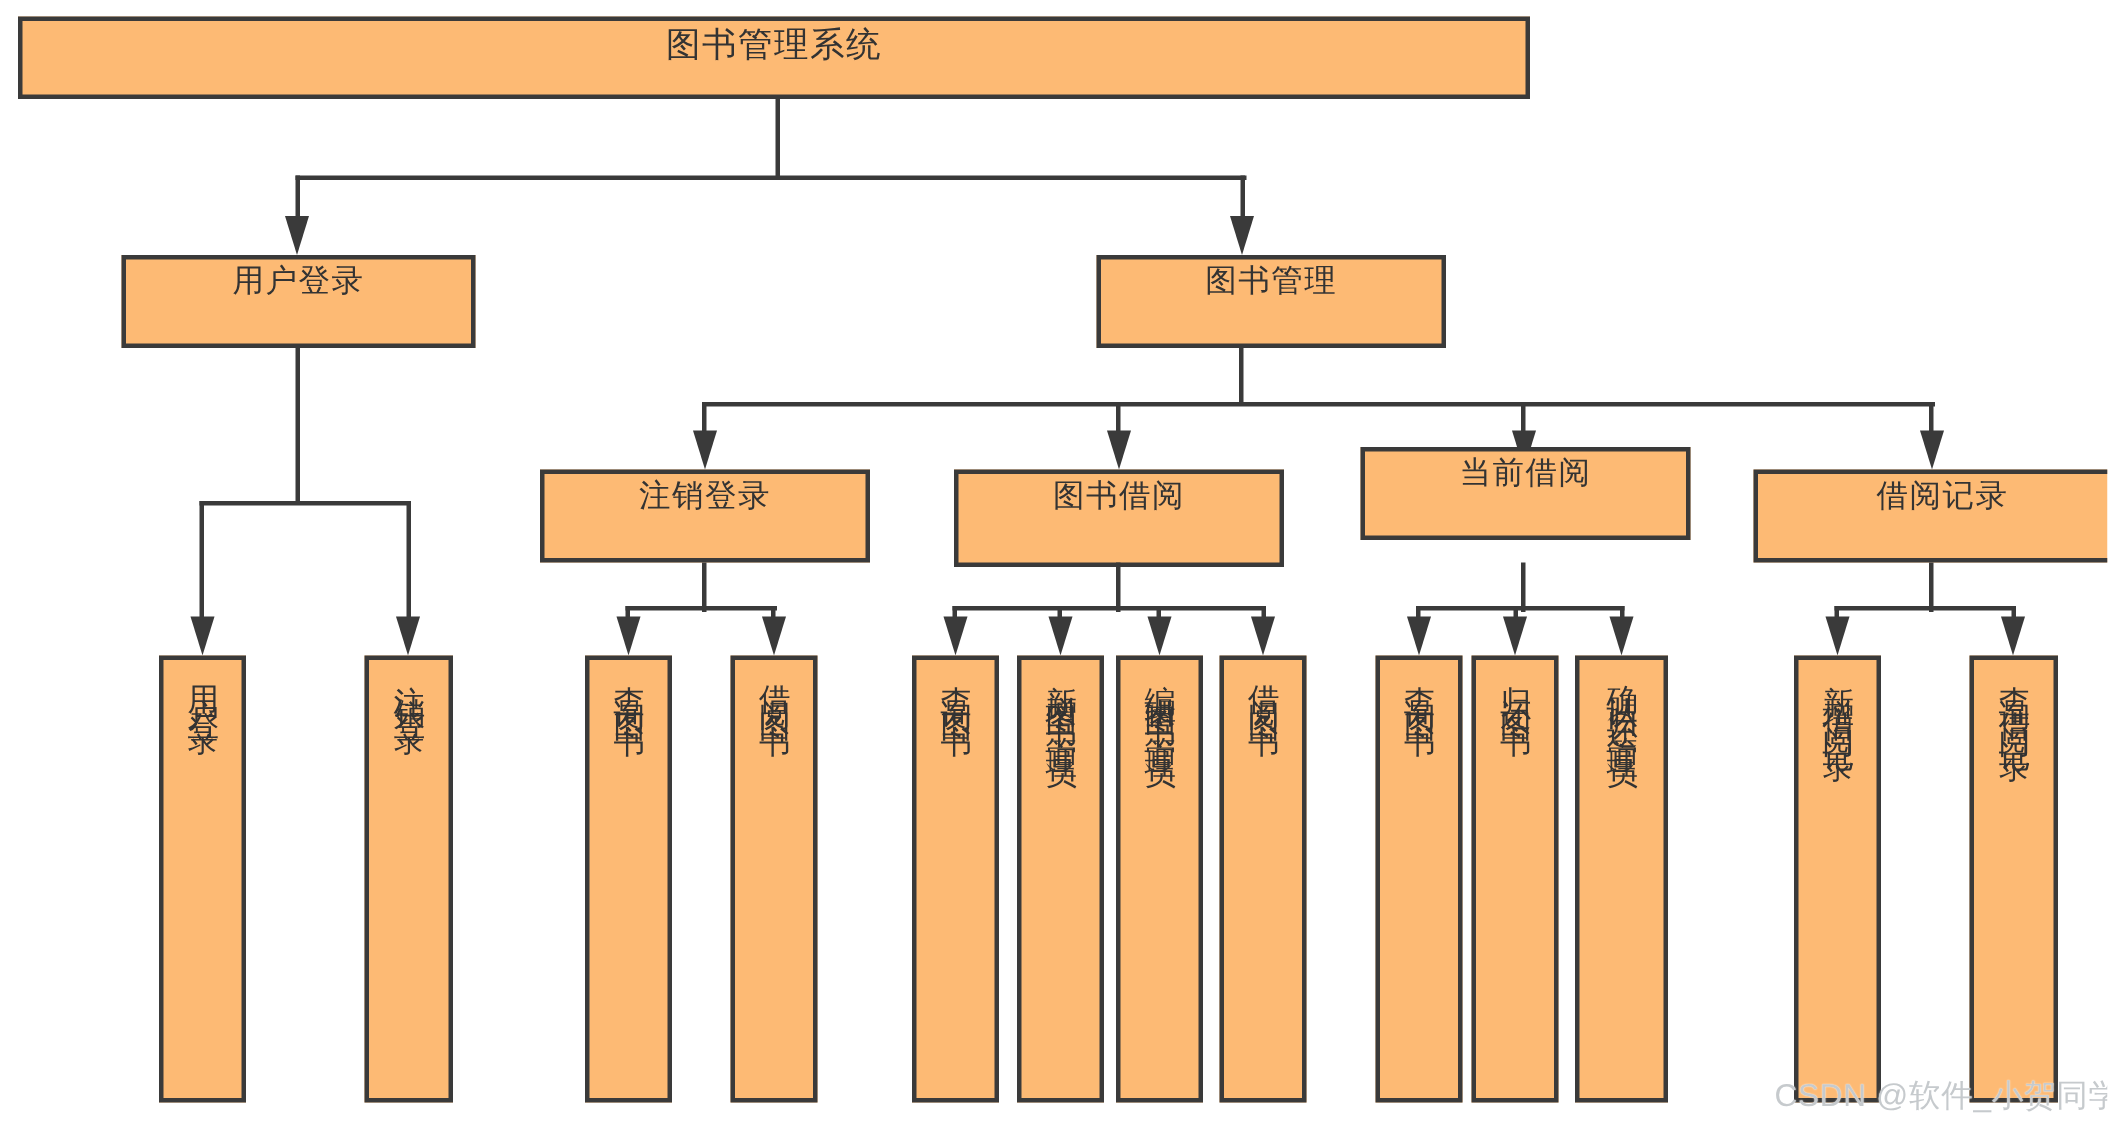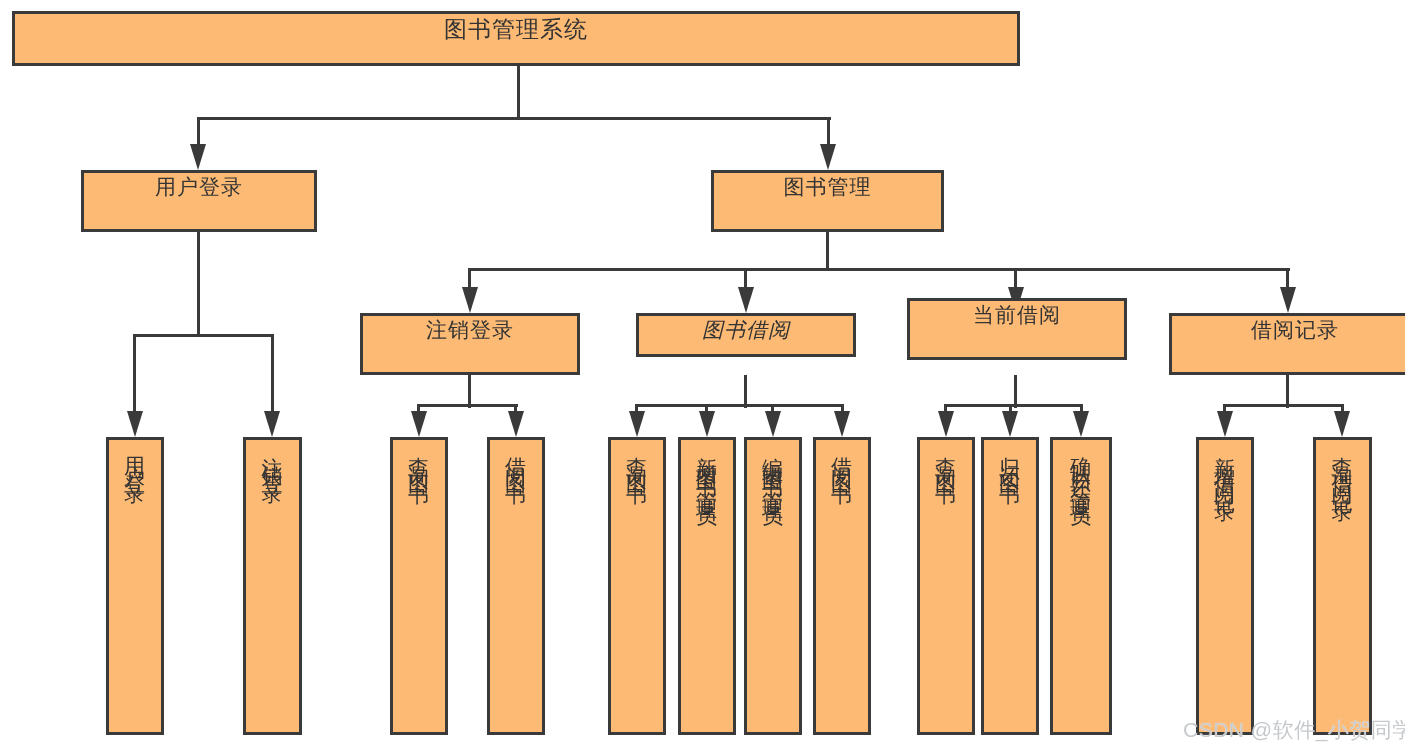--- a/index.html
+++ b/index.html
@@ -41,21 +41,21 @@
   <div class="line" style="left:517px;top:66px;width:3px;height:54px;"></div>
   <div class="line" style="left:197px;top:117px;width:634px;height:3px;"></div>
   <div class="line" style="left:197px;top:117px;width:3px;height:30px;"></div>
   <div class="arrow" style="left:190px;top:144px;"></div>
   <div class="line" style="left:827px;top:117px;width:3px;height:30px;"></div>
   <div class="arrow" style="left:820px;top:144px;"></div>
 
   <div class="box" style="left:81px;top:170px;width:236px;height:62px;">
     <span class="h-label">用户登录</span>
   </div>
-  <div class="box" style="left:711px;top:170px;width:233px;height:62px;">
+  <div class="box" style="left:731px;top:170px;width:233px;height:62px;">
     <span class="h-label">图书管理</span>
   </div>
 
   <div class="line" style="left:197px;top:232px;width:3px;height:104px;"></div>
   <div class="line" style="left:133px;top:334px;width:141px;height:3px;"></div>
   <div class="line" style="left:133px;top:334px;width:3px;height:80px;"></div>
   <div class="arrow" style="left:127px;top:411px;"></div>
   <div class="line" style="left:271px;top:334px;width:3px;height:80px;"></div>
   <div class="arrow" style="left:264px;top:411px;"></div>
 
@@ -66,21 +66,21 @@
   <div class="line" style="left:744px;top:268px;width:3px;height:22px;"></div>
   <div class="arrow" style="left:738px;top:287px;"></div>
   <div class="line" style="left:1014px;top:268px;width:3px;height:22px;"></div>
   <div class="arrow" style="left:1008px;top:287px;"></div>
   <div class="line" style="left:1286px;top:268px;width:3px;height:22px;"></div>
   <div class="arrow" style="left:1280px;top:287px;"></div>
 
   <div class="box" style="left:360px;top:313px;width:220px;height:62px;">
     <span class="h-label">注销登录</span>
   </div>
-  <div class="box" style="left:636px;top:313px;width:220px;height:44px;font-style:italic;">
+  <div class="box" style="left:636px;top:313px;width:220px;height:65px;">
     <span class="h-label">图书借阅</span>
   </div>
   <div class="box" style="left:907px;top:298px;width:220px;height:62px;">
     <span class="h-label">当前借阅</span>
   </div>
   <div class="box" style="left:1159px;top:313px;width:252px;height:62px;margin-left:10px;">
     <span class="h-label">借阅记录</span>
   </div>
 
   <div class="line" style="left:468px;top:375px;width:3px;height:33px;"></div>

